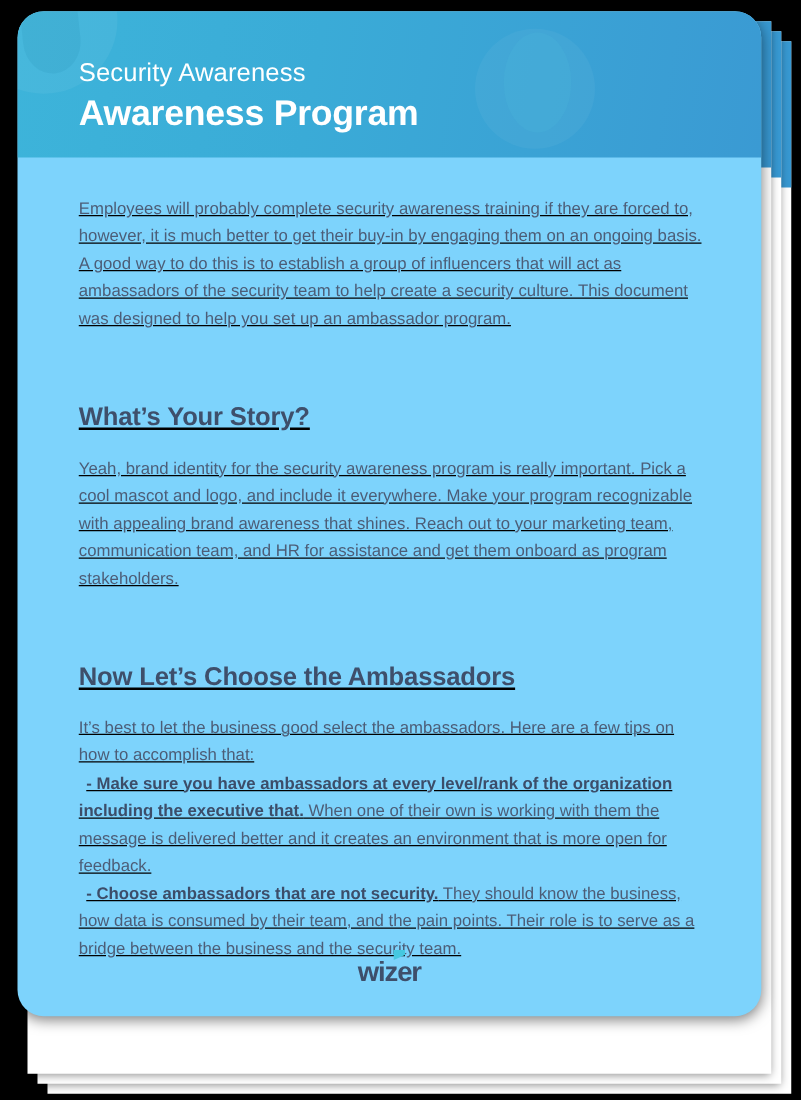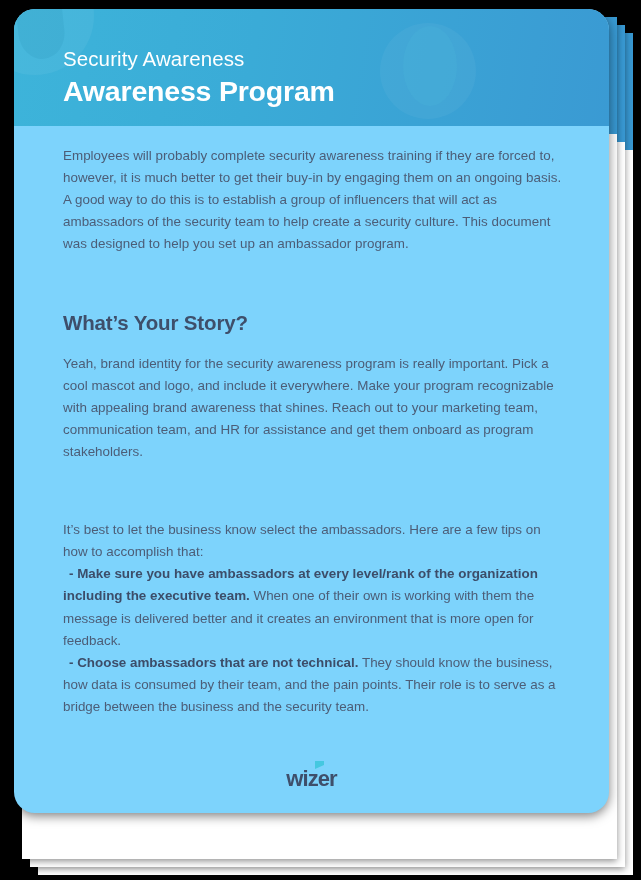--- a/index.html
+++ b/index.html
@@ -121,21 +121,22 @@
     color: #ffffff;
     font-size: 28.5px;
     font-weight: 700;
     letter-spacing: -0.2px;
     line-height: 1.12;
     margin: 0;
   }
 
   
   .body {
-    padding: 19px 44px 0 49px;
+    padding: 30px 44px 0 49px;
+    text-decoration: underline;
   }
   p.para {
     margin: 0 0 0 0;
     color: #4c5d77;
     font-size: 13.4px;
     line-height: 22.1px;
     letter-spacing: 0.02px;
   }
   .section { margin-top: 56px; }
   .section-heading {
@@ -232,24 +233,25 @@
     <div class="body">
 
       <p class="para">Employees will probably complete security awareness training if they are forced to, however, it is much better to get their buy-in by engaging them on an ongoing basis. A good way to do this is to establish a group of influencers that will act as ambassadors of the security team to help create a security culture. This document was designed to help you set up an ambassador program.</p>
 
       <div class="section">
         <h2 class="section-heading">What’s Your Story?</h2>
         <p class="para">Yeah, brand identity for the security awareness program is really important. Pick a cool mascot and logo, and include it everywhere. Make your program recognizable with appealing brand awareness that shines. Reach out to your marketing team, communication team, and HR for assistance and get them onboard as program stakeholders.</p>
       </div>
 
       <div class="section">
-        <p class="para tips-intro">It’s best to let the business know select the ambassadors. Here are a few tips on how to accomplish that:</p>
-
-        <p class="tip"><b>- Make sure you have ambassadors at every level/rank of the organization including the executive team.</b><span> When one of their own is working with them the message is delivered better and it creates an environment that is more open for feedback.</span></p>
-        <p class="tip"><b>- Choose ambassadors that are not technical.</b><span> They should know the business, how data is consumed by their team, and the pain points. Their role is to serve as a bridge between the business and the security team.</span></p>
+        <h2 class="section-heading">Now Let’s Choose the Ambassadors</h2>
+        <p class="para tips-intro">It’s best to let the business good select the ambassadors. Here are a few tips on how to accomplish that:</p>
+
+        <p class="tip"><b>- Make sure you have ambassadors at every level/rank of the organization including the executive that.</b><span> When one of their own is working with them the message is delivered better and it creates an environment that is more open for feedback.</span></p>
+        <p class="tip"><b>- Choose ambassadors that are not security.</b><span> They should know the business, how data is consumed by their team, and the pain points. Their role is to serve as a bridge between the business and the security team.</span></p>
       </div>
     </div>
 
     <div class="footer">
       <div class="logo-wrap">
         <span class="logo-flag"></span>
         <span class="logo-word">wizer</span>
       </div>
     </div>
 

